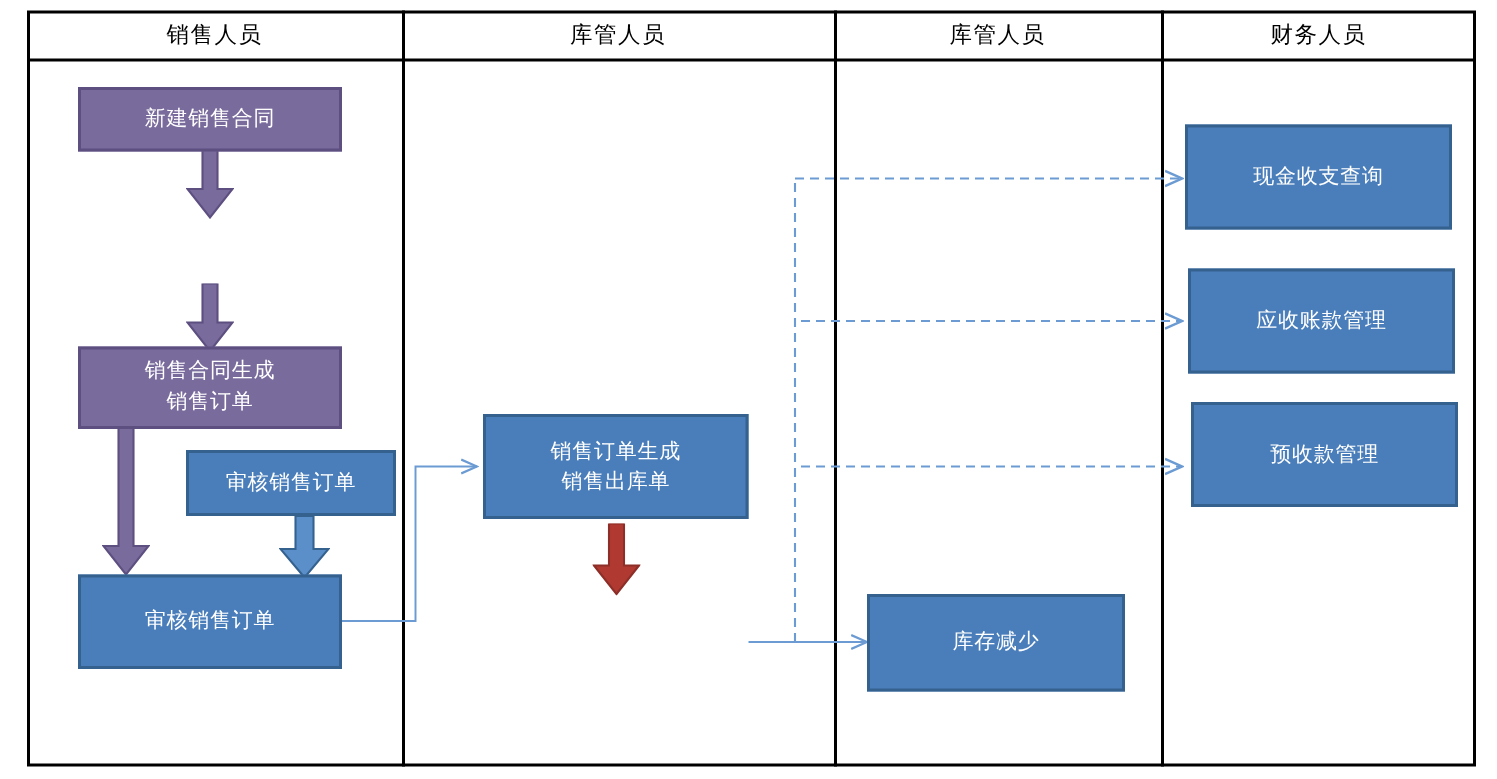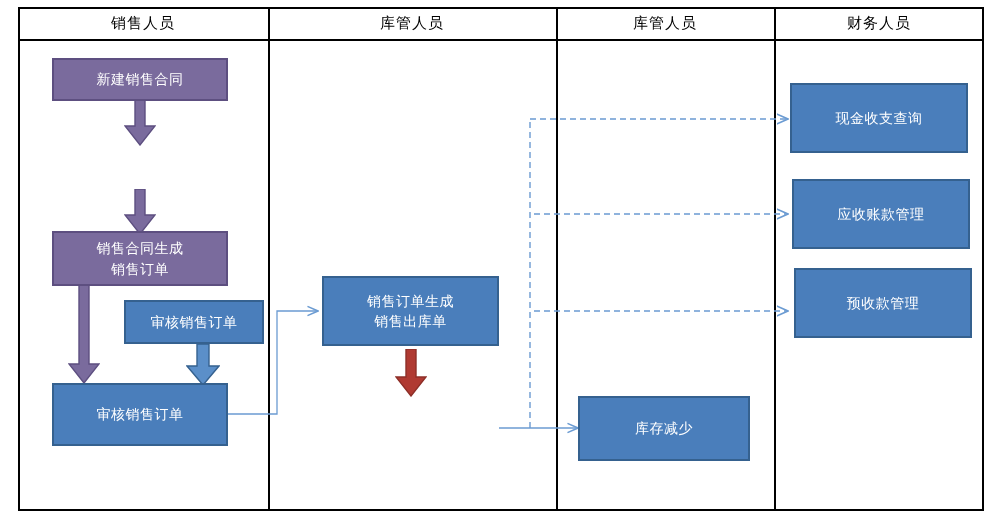--- a/index.html
+++ b/index.html
@@ -153,21 +153,21 @@
 
   <div class="barrow" style="left:395px; top:349px;">
     <svg width="32" height="48" viewBox="0 0 32 48" xmlns="http://www.w3.org/2000/svg">
       <polygon points="11,0 21,0 21,28 31,28 16,47 1,28 11,28" fill="#b03a32" stroke="#8d2f28" stroke-width="1.4"></polygon>
     </svg>
   </div>
 
   <div class="node purple" style="left:52px;  top:58px;  width:176px; height:43px;">新建销售合同</div>
 
 
-  <div class="node purple" style="left:52px;  top:231px; width:176px; height:55px;">销售合同生成
+  <div class="node purple" style="left:52px;  top:231px; width:176px; height:55px;font-family:Liberation Mono, monospace;">销售合同生成
 销售订单</div>
 
   <div class="node blue" style="left:124px; top:300px; width:140px; height:44px;">审核销售订单</div>
 
   <div class="node blue" style="left:52px;  top:383px; width:176px; height:63px;">审核销售订单</div>
 
   <div class="node blue" style="left:322px; top:276px; width:177px; height:70px;">销售订单生成
 销售出库单</div>
 
 

